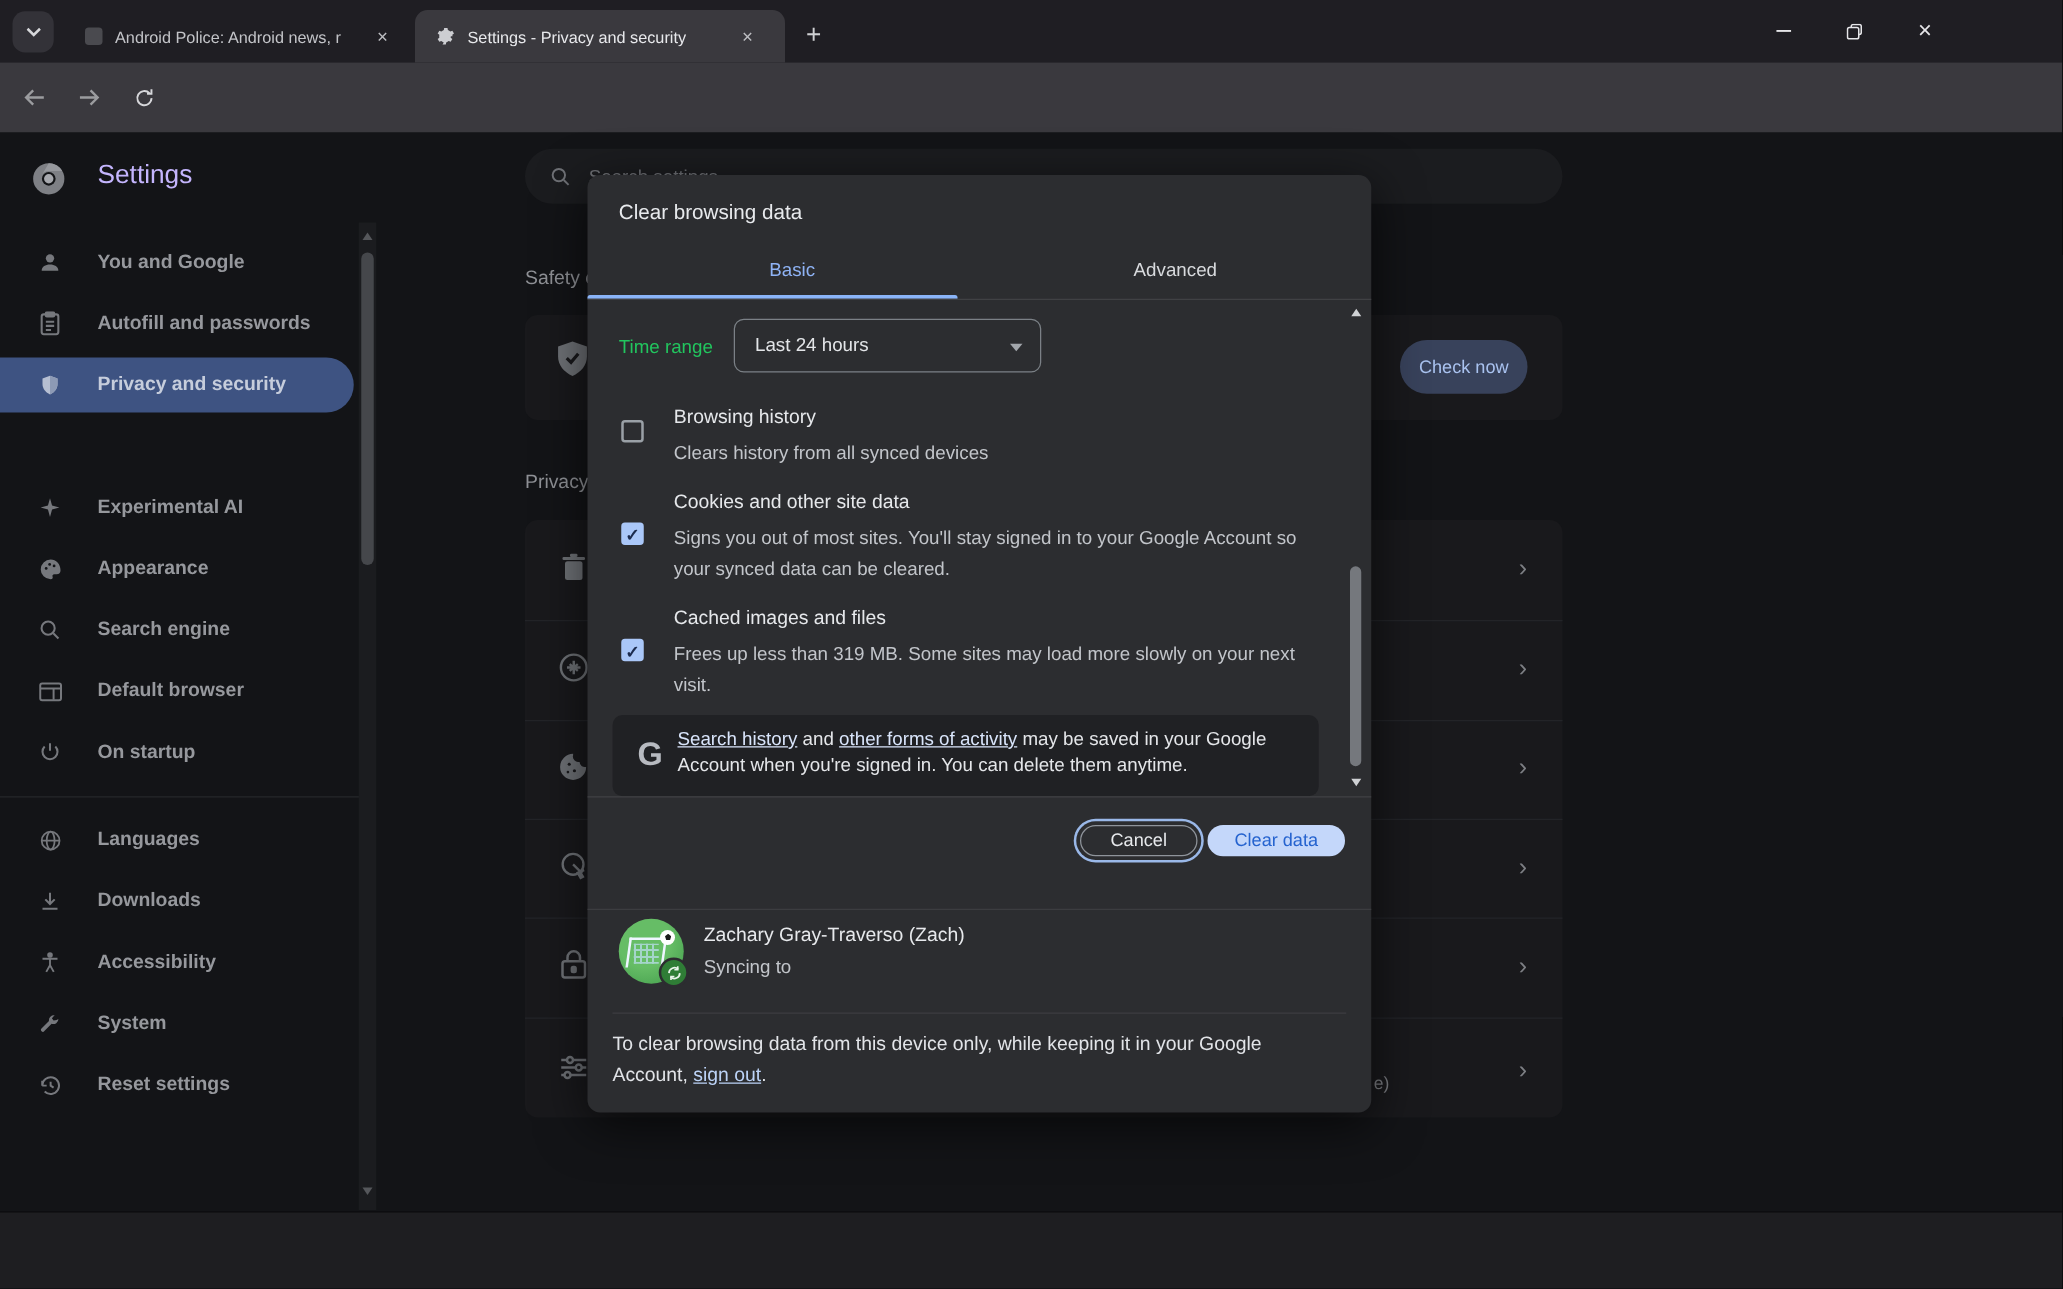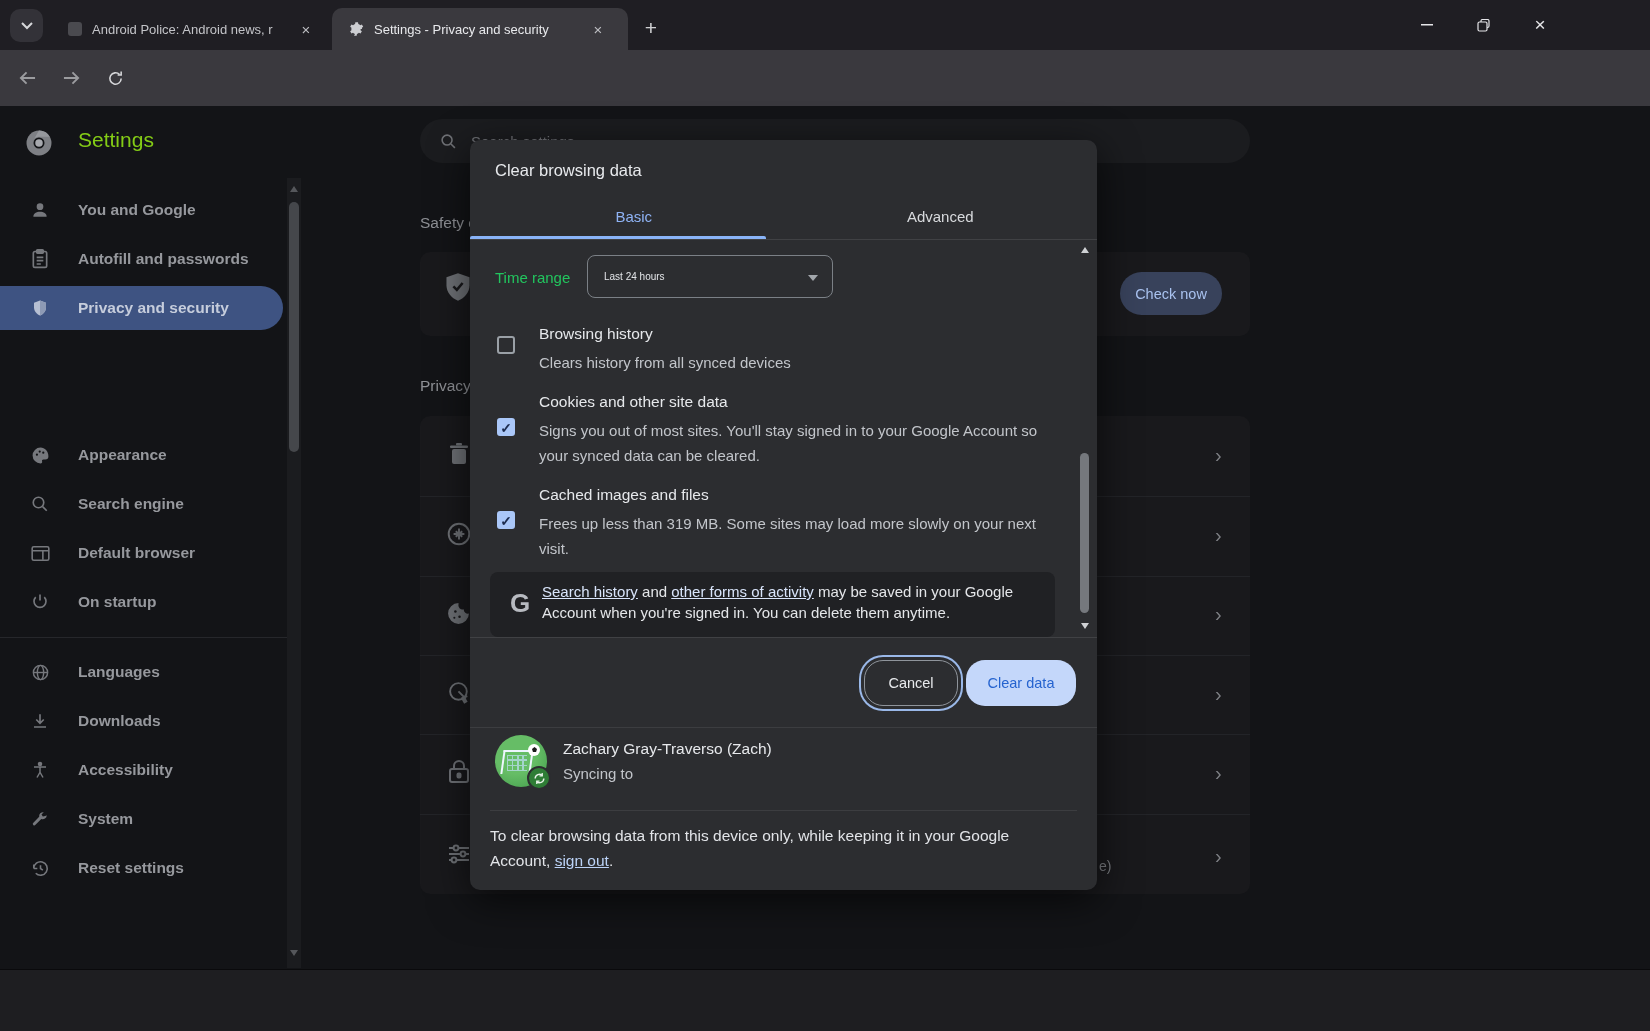--- a/index.html
+++ b/index.html
@@ -43,21 +43,21 @@
   .dlg-title { position:absolute; left:25px; top:21px; font-size:16.5px; color:#e8eaed; }
   .dlg-tab { position:absolute; top:56px; width:50%; height:40px; display:flex; align-items:center; justify-content:center; font-size:15px; font-weight:500; color:#d8dadd; }
   .dlg-tab.active { color:#8fb3f5;padding-left:14px; }
   .tab-underline { position:absolute; left:0; top:96px; width:296px; height:3px; background:#8ab4f8; border-radius:2px 2px 0 0; }
   .dlg-divider { position:absolute; left:0; width:627px; height:1px; background:#404144; }
   .cbx { position:absolute; width:18px; height:18px; border:2px solid #9aa0a6; border-radius:3px; }
   .cbx.checked { background:#aac7f8; border-color:#aac7f8; color:#1c2b4d; font-size:14px; font-weight:bold; text-align:center; line-height:17px; }
   .cbx-label { position:absolute; font-size:15.5px; color:#e6e8eb; }
   .cbx-desc { position:absolute; width:515px; font-size:15px; line-height:25px; color:#c2c5ca; }
   .lnk { text-decoration:underline; color:#d9e5fb; }
-  .pillbtn { position:absolute; height:46px; border-radius:19px; display:flex; align-items:center; justify-content:center; font-size:14.5px; font-weight:500; }
+  .pillbtn { position:absolute; height:25px; border-radius:19px; display:flex; align-items:center; justify-content:center; font-size:14.5px; font-weight:500; }
   .tri { width:0; height:0; position:absolute; }
 
   
   .taskbar { position:absolute; left:0; top:969px; width:1650px; height:62px; background:#1e1e21; border-top:1px solid #0a0a0c; }
 
   svg { display:block; }
 </style>
 </head>
 <body>
 
@@ -179,21 +179,21 @@
   <div class="content">
 
     <div class="abs" style="left:24px; top:22px; color:#8c8e93;">
       <svg width="30" height="30" viewBox="0 0 24 24">
           <circle cx="12" cy="12" r="10" fill="#7e8085"></circle>
           <circle cx="12" cy="12" r="4.4" fill="#131417"></circle>
           <circle cx="12" cy="12" r="3" fill="#a7a9ae"></circle>
           <path d="M12 2a10 10 0 018.6 5H12a5 5 0 00-4.4 2.6z" fill="#96989d"></path>
         </svg>
     </div>
-    <div class="abs" style="left:78px; top:22px; font-size:21px; color:#84cc16;">Settings</div>
+    <div class="abs" style="left:78px; top:22px; font-size:21px; color:#c4b5fd;">Settings</div>
 
     <div class="sb-item" style="top:82px;">
       <span class="ic">
           <svg width="20" height="20" viewBox="0 0 24 24" fill="currentColor">
             <circle cx="12" cy="8" r="4"></circle>
             <path d="M4 20c0-4 3.6-6 8-6s8 2 8 6z"></path>
           </svg>
         </span>
       <span>You and Google</span>
     </div>
@@ -208,20 +208,28 @@
       <span>Autofill and passwords</span>
     </div>
     <div class="sb-item sel" style="top:180px;">
       <span class="ic">
           <svg width="18" height="20" viewBox="0 0 24 24" fill="currentColor">
             <path d="M12 2l8 3v6c0 5-3.4 9.2-8 11-4.6-1.8-8-6-8-11V5z"></path>
             <path d="M12 2l8 3v6c0 5-3.4 9.2-8 11z" fill="#8d9ab5"></path>
           </svg>
         </span>
       <span>Privacy and security</span>
+    </div>
+    <div class="sb-item" style="top:278px;">
+      <span class="ic">
+          <svg width="18" height="18" viewBox="0 0 24 24" fill="currentColor">
+            <path d="M12 2l2.2 7.8L22 12l-7.8 2.2L12 22l-2.2-7.8L2 12l7.8-2.2z"></path>
+          </svg>
+        </span>
+      <span>Experimental AI</span>
     </div>
     <div class="sb-item" style="top:327px;">
       <span class="ic">
           <svg width="19" height="19" viewBox="0 0 24 24" fill="currentColor">
             <path d="M12 2a10 10 0 000 20c1.8 0 2.5-1.2 2-2.6-.5-1.3.3-2.4 1.8-2.4H18a4 4 0 004-4C22 6.5 17.5 2 12 2z"></path>
             <circle cx="7.5" cy="11" r="1.4" fill="#131417"></circle>
             <circle cx="11" cy="7" r="1.4" fill="#131417"></circle>
             <circle cx="15.5" cy="8.5" r="1.4" fill="#131417"></circle>
           </svg>
         </span>
@@ -395,21 +403,21 @@
         <span>Basic</span>
       </div>
     <div class="dlg-tab" style="left:50%;">
         <span>Advanced</span>
       </div>
     <div class="tab-underline"></div>
     <div class="dlg-divider" style="top:99px;"></div>
 
     <div class="abs" style="left:25px; top:129px; font-size:15px; color:#22c55e;">Time range</div>
     <div class="abs" style="left:117px; top:115px; width:246px; height:43px; border:1px solid #7b8086; border-radius:8px; display:flex; align-items:center;">
-      <span style="margin-left:16px; font-size:10px; color:#e3e5e8;">Last 24 hours</span>
+      <span style="margin-left:16px; font-size:15px; color:#e3e5e8;">Last 24 hours</span>
       <div class="tri" style="right:14px; top:19px; border-left:5px solid transparent; border-right:5px solid transparent; border-top:6px solid #a2a6ab;"></div>
     </div>
 
     <div class="cbx" style="left:27px; top:196px;"></div>
     <div class="cbx-label" style="left:69px; top:185px;">Browsing history</div>
     <div class="cbx-desc" style="left:69px; top:210px;">Clears history from all synced devices</div>
 
     <div class="cbx checked" style="left:27px; top:278px;">✓</div>
     <div class="cbx-label" style="left:69px; top:253px;">Cookies and other site data</div>
     <div class="cbx-desc" style="left:69px; top:278px;">Signs you out of most sites. You'll stay signed in to your Google Account so your synced data can be cleared.</div>

